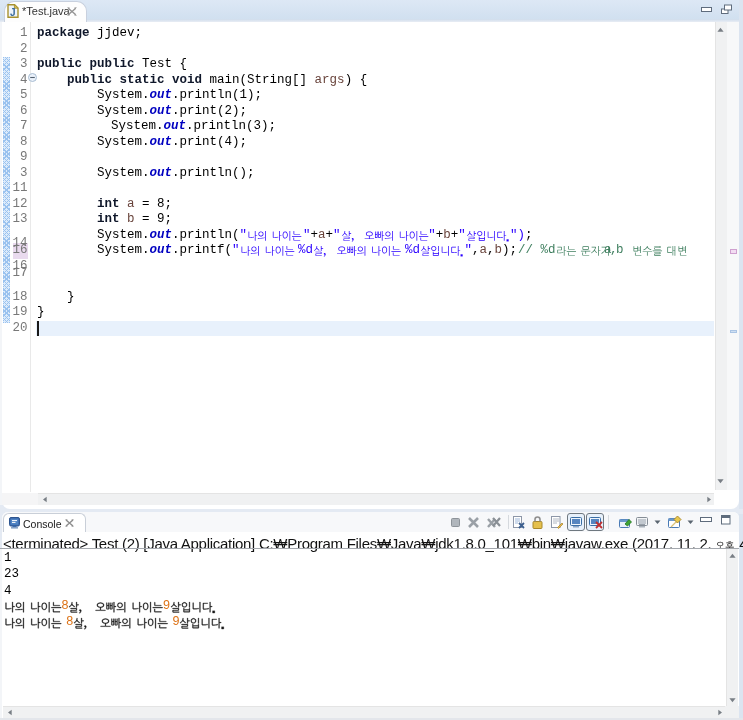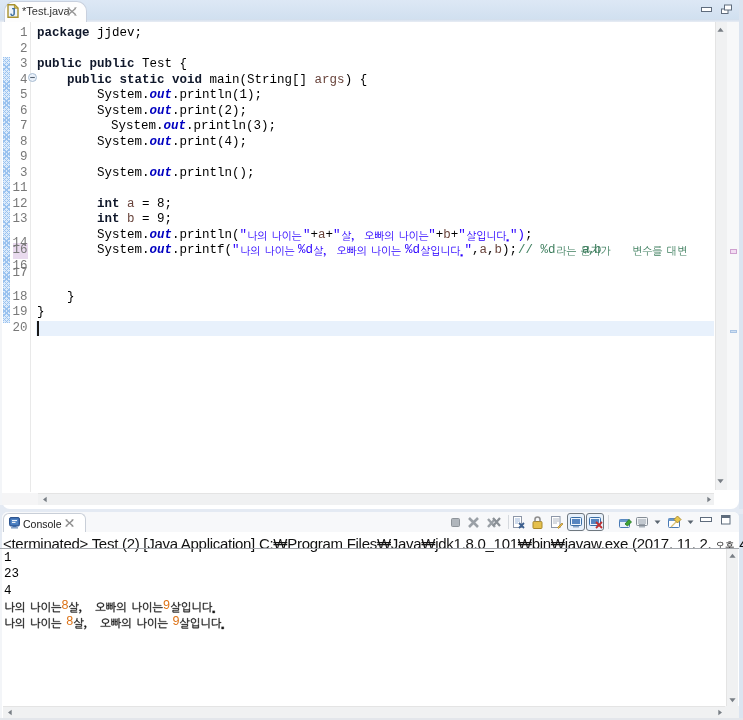--- a/index.html
+++ b/index.html
@@ -157,21 +157,21 @@
   </svg>
 <div class="abs mono" style="left:464.4px;top:243px"><span class="str">"</span>,<span class="var">a</span>,<span class="var">b</span>);</div>
 <div class="abs mono" style="left:518px;top:243px"><span class="cmt">// %d</span></div>
 <svg class="kr" style="left:555.5px;top:243px" width="61.6" height="16" viewBox="0 0 61.6 16">
     <use href="#k10" fill="#3f7f5f" transform="translate(0,11.3) scale(0.0107,-0.0107)"></use>
     <use href="#k3" fill="#3f7f5f" transform="translate(10,11.3) scale(0.0107,-0.0107)"></use>
     <use href="#k11" fill="#3f7f5f" transform="translate(24.3,11.3) scale(0.0107,-0.0107)"></use>
     <use href="#k12" fill="#3f7f5f" transform="translate(34.3,11.3) scale(0.0107,-0.0107)"></use>
     <use href="#k13" fill="#3f7f5f" transform="translate(44.3,11.3) scale(0.0107,-0.0107)"></use>
   </svg>
-<div class="abs mono" style="left:582px;top:243px;letter-spacing:-1.5px"><span class="cmt">a,b</span></div>
+<div class="abs mono" style="left:604px;top:243px;letter-spacing:-1.5px"><span class="cmt">a,b</span></div>
 <svg class="kr" style="left:632.1px;top:243px" width="37.3" height="16" viewBox="0 0 37.3 16">
     <use href="#k14" fill="#3f7f5f" transform="translate(0,11.3) scale(0.0107,-0.0107)"></use>
     <use href="#k15" fill="#3f7f5f" transform="translate(10,11.3) scale(0.0107,-0.0107)"></use>
     <use href="#k16" fill="#3f7f5f" transform="translate(20,11.3) scale(0.0107,-0.0107)"></use>
   </svg>
 <svg class="kr" style="left:666.4px;top:243px" width="25" height="16" viewBox="0 0 25 16">
     <use href="#k17" fill="#3f7f5f" transform="translate(0,11.3) scale(0.0107,-0.0107)"></use>
     <use href="#k14" fill="#3f7f5f" transform="translate(11,11.3) scale(0.0107,-0.0107)"></use>
   </svg>
 <div class="abs" style="left:714.5px;top:22px;width:12px;height:468px;background:#f0f1f2;border-left:1px solid #e4e4e4"></div>

